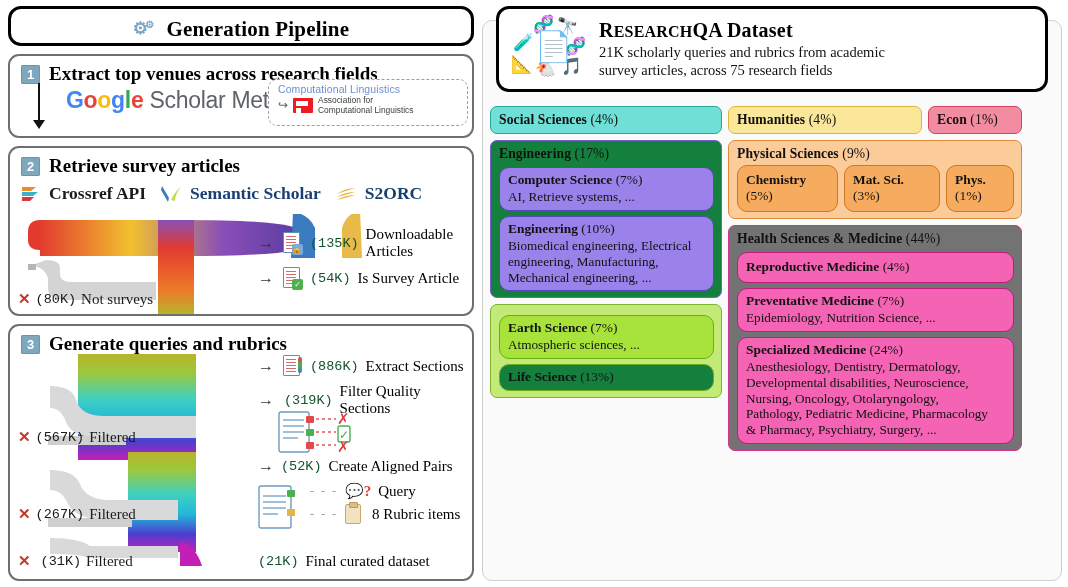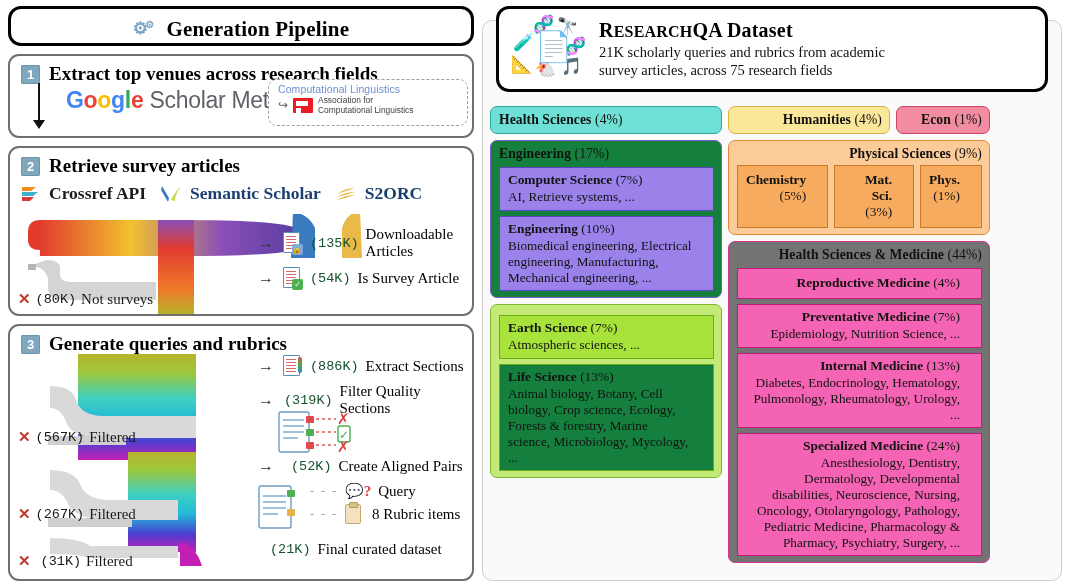--- a/index.html
+++ b/index.html
@@ -136,30 +136,30 @@
   }
   .ds-icons{width:78px;height:66px;position:relative;flex:none;}
   .ds-icons span{position:absolute;font-size:17px;line-height:1;}
   .ds-title{font-size:20px;font-weight:bold;letter-spacing:.2px;}
   .ds-title .sc{font-size:16px;}
   .ds-sub{font-size:14.5px;line-height:1.25;color:#111;margin-top:1px;}
 
   .tax{position:absolute;left:8px;top:100px;width:564px;}
   .taxcol{position:absolute;top:0;}
   .taxcol.l{left:0;width:232px;}
-  .taxcol.r{left:238px;width:262px;text-align:right;}
+  .taxcol.r{left:238px;width:294px;}
 
   .cat{
     border-radius:7px;box-sizing:border-box;position:relative;
     padding:5px 7px 6px 8px;margin-bottom:6px;
   }
   .cat .ct{font-size:13.6px;font-weight:bold;color:#111;letter-spacing:.1px;}
   .cat .ct .pc{font-weight:normal;}
   .sub{
-    border-radius:0;box-sizing:border-box;padding:4px 21px 5px 8px;margin-top:5px;
+    border-radius:10px;box-sizing:border-box;padding:4px 21px 5px 8px;margin-top:5px;
   }
   .sub .st{font-size:13.4px;font-weight:bold;color:#111;}
   .sub .st .pc{font-weight:normal;}
   .sub .sl{font-size:13.2px;color:#111;line-height:1.2;margin-top:1px;}
 
   .row-flex{display:flex;gap:6px;}
 </style>
 </head>
 <body>
 
@@ -362,21 +362,21 @@
           <text x="59" y="15" font-size="15" fill="#d94040" font-family="Liberation Sans">✗</text>
           <rect x="60" y="17" width="12" height="16" fill="#fff" stroke="#4caf50" stroke-width="1.4" rx="2"></rect>
           <text x="61" y="30" font-size="12" fill="#4caf50" font-family="Liberation Sans">✓</text>
           <text x="59" y="43" font-size="15" fill="#d94040" font-family="Liberation Sans">✗</text>
         </svg>
       </div>
 
       <div class="r3" style="top:131px;">
         <div class="res-row">
           <span class="ar">→</span>
-          <span class="mono cnt" style="margin-left:10px">(52K)</span>
+          <span class="mono cnt" style="margin-left:0">(52K)</span>
           <span>Create Aligned Pairs</span>
         </div>
       </div>
 
       <div class="r3" style="top:156px;">
         <div style="display:flex;align-items:flex-start;gap:8px;">
           <svg width="44" height="50">
             <rect x="1" y="4" width="32" height="42" fill="#fff" stroke="#6c9cc4" stroke-width="1.4" rx="2"></rect>
             <g stroke="#6c9cc4" stroke-width="1.3">
               <line x1="5" y1="14" x2="28" y2="14"></line>
@@ -395,21 +395,21 @@
             </div>
             <div class="res-row">
               <span style="color:#999;letter-spacing:2px;font-size:12px;">- - -</span>
               <span class="clip-ico"></span>
               <span style="margin-left:4px">8 Rubric items</span>
             </div>
           </div>
         </div>
       </div>
 
-      <div class="r3" style="top:215px;margin-left:12px;">
+      <div class="r3" style="top:227px;">
         <div class="res-row">
           <span class="mono cnt">(21K)</span>
           <span>Final curated dataset</span>
         </div>
       </div>
     </div>
   </div>
 
   <div class="right-col">
     <div class="rc-frame"></div>
@@ -432,21 +432,21 @@
           <span>survey articles, across 75 research fields</span>
         </div>
       </div>
     </div>
 
     <div class="tax">
 
       <div class="taxcol l">
 
         <div class="cat" style="background:#6fe0d6;border:1.6px solid #2aa79b;height:28px;">
-          <div class="ct"><span>Health Sciences</span> <span class="pc">(4%)</span></div>
+          <div class="ct"><span>Social Sciences</span> <span class="pc">(4%)</span></div>
         </div>
 
         <div class="cat" style="background:#15803d;border:1.6px solid #7a5fd0;">
           <div class="ct"><span>Engineering</span> <span class="pc">(17%)</span></div>
           <div class="sub" style="background:#9a82ea;border:1.6px solid #5c45c4;">
             <div class="st"><span>Computer Science</span> <span class="pc">(7%)</span></div>
             <div class="sl">AI, Retrieve systems, ...</div>
           </div>
           <div class="sub" style="background:#9a82ea;border:1.6px solid #5c45c4;">
             <div class="st"><span>Engineering</span> <span class="pc">(10%)</span></div>
@@ -454,21 +454,20 @@
           </div>
         </div>
 
         <div class="cat" style="background:#c3ea77;border:1.6px solid #7db52f;">
           <div class="sub" style="background:#a8e33c;border:1.6px solid #6aad18;">
             <div class="st"><span>Earth Science</span> <span class="pc">(7%)</span></div>
             <div class="sl">Atmospheric sciences, ...</div>
           </div>
           <div class="sub" style="background:#15803d;border:1.6px solid #6aad18;">
             <div class="st"><span>Life Science</span> <span class="pc">(13%)</span></div>
-            <div class="sl" style="max-width:190px">Animal biology, Botany, Cell biology, Crop science, Ecology, Forests &amp; forestry, Marine science, Microbiology, Mycology, ...</div>
           </div>
         </div>
       </div>
 
       <div class="taxcol r">
 
         <div class="row-flex" style="margin-bottom:6px;">
           <div class="cat" style="background:#fbe79a;border:1.6px solid #d9b63c;height:28px;flex:1;margin-bottom:0;">
             <div class="ct"><span>Humanities</span> <span class="pc">(4%)</span></div>
           </div>
@@ -497,24 +496,20 @@
 
           <div class="sub" style="background:#f563b4;border:1.6px solid #c2197e;padding-top:6px;padding-bottom:7px;">
             <div class="st"><span>Reproductive Medicine</span> <span class="pc">(4%)</span></div>
           </div>
 
           <div class="sub" style="background:#f563b4;border:1.6px solid #c2197e;">
             <div class="st"><span>Preventative Medicine</span> <span class="pc">(7%)</span></div>
             <div class="sl">Epidemiology, Nutrition Science, ...</div>
           </div>
 
-          <div class="sub" style="background:#f563b4;border:1.6px solid #c2197e;">
-            <div class="st"><span>Internal Medicine</span> <span class="pc">(13%)</span></div>
-            <div class="sl" style="max-width:292px">Diabetes, Endocrinology, Hematology, Pulmonology, Rheumatology, Urology, ...</div>
-          </div>
 
           <div class="sub" style="background:#f563b4;border:1.6px solid #c2197e;">
             <div class="st"><span>Specialized Medicine</span> <span class="pc">(24%)</span></div>
             <div class="sl" style="max-width:296px">Anesthesiology, Dentistry, Dermatology, Developmental disabilities, Neuroscience, Nursing, Oncology, Otolaryngology, Pathology, Pediatric Medicine, Pharmacology &amp; Pharmacy, Psychiatry, Surgery, ...</div>
           </div>
         </div>
       </div>
     </div>
   </div>
 </div>

